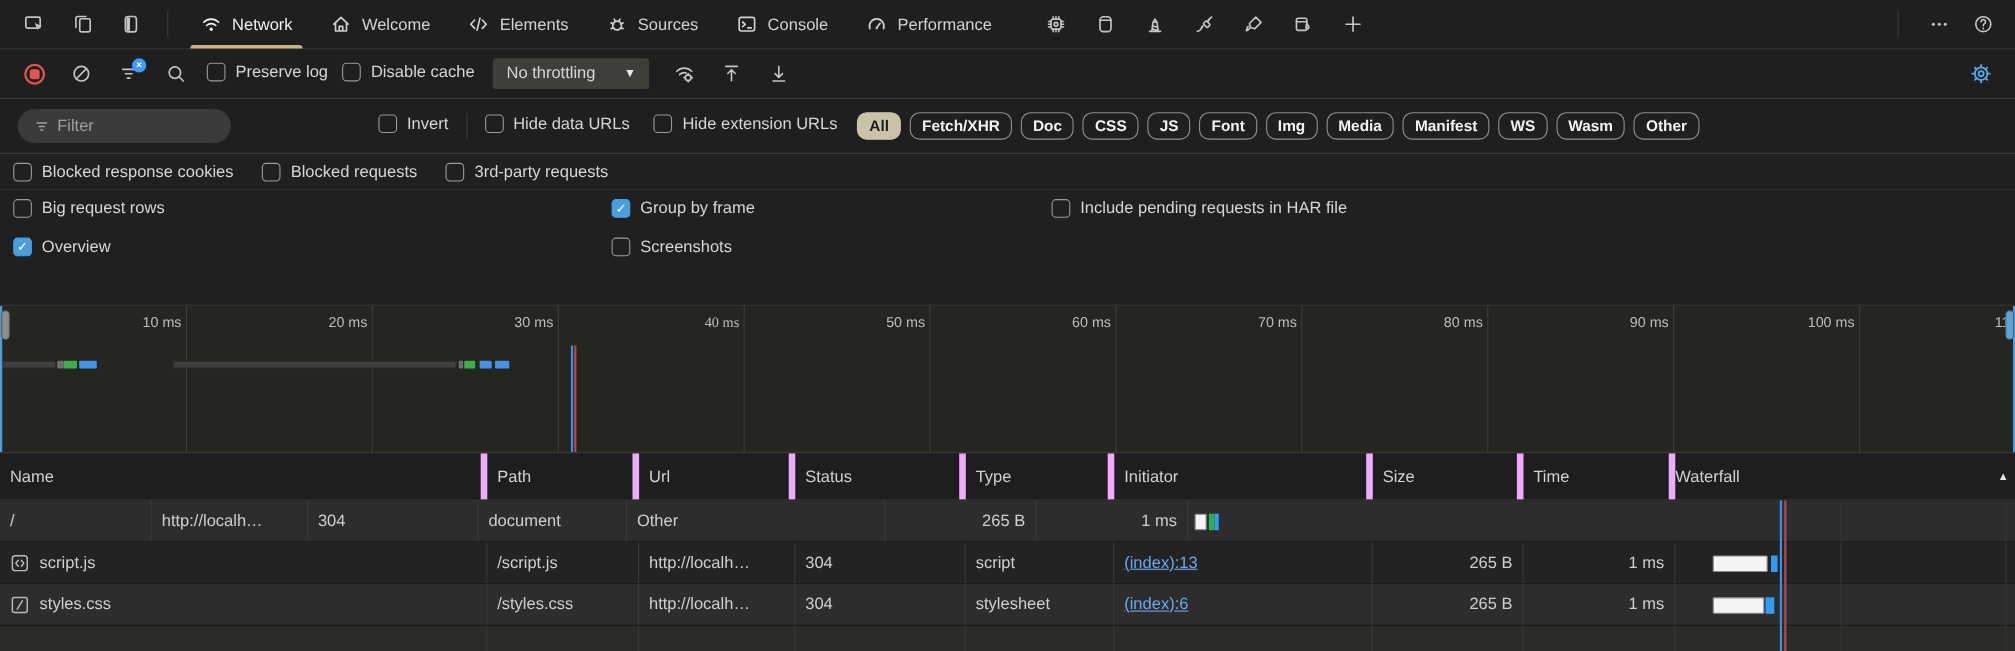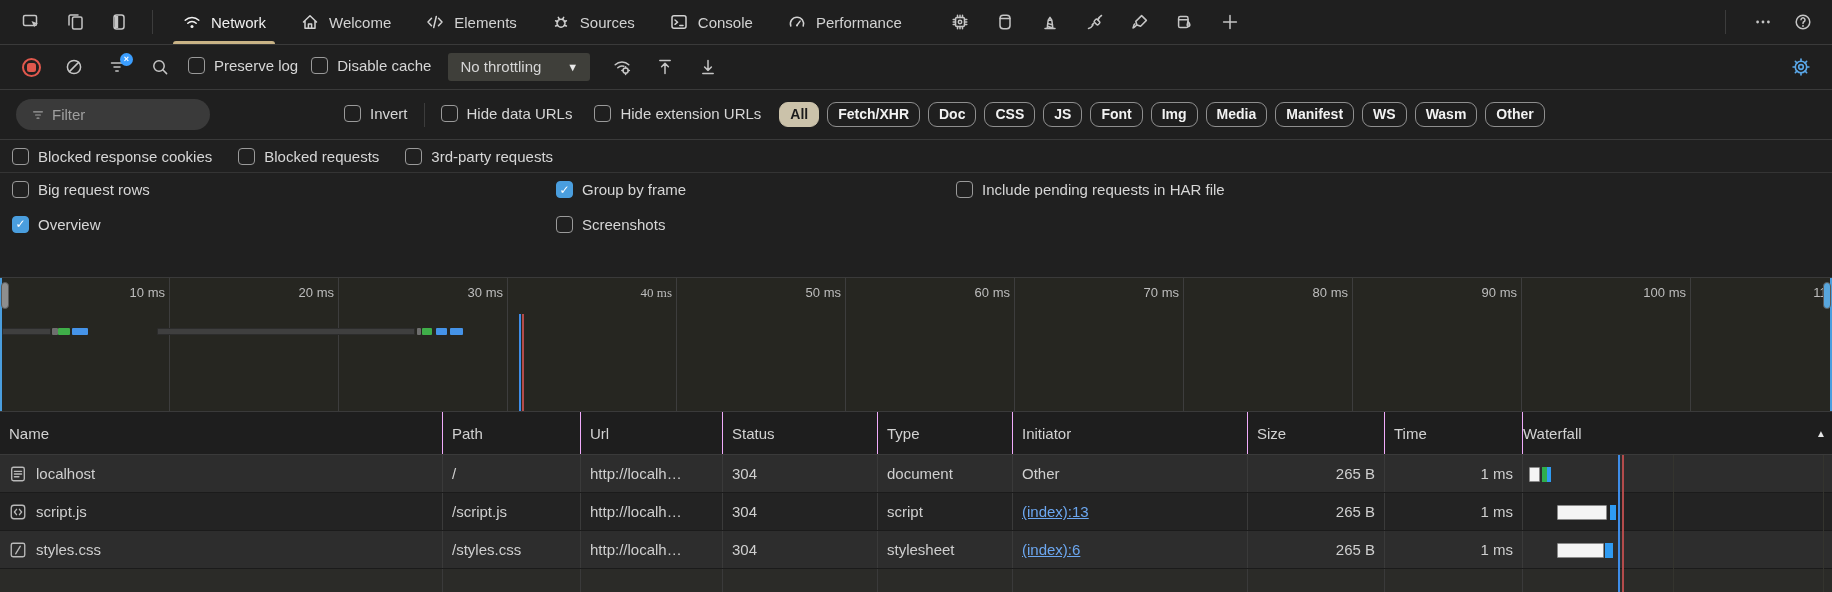--- a/index.html
+++ b/index.html
@@ -81,21 +81,21 @@
   .ov-seg { position:absolute; top:50px; height:7px; border-radius:1px; }
   .ov-ev { position:absolute; top:36px; bottom:0; }
   .ov-edge { position:absolute; top:0; bottom:0; width:2px; background:#4a9ede; }
   .ov-handle { position:absolute; top:4px; width:8px; height:27px; border-radius:4px;
                border:1px solid #5a5a5a; }
 
   
   .grid { height:180px; display:flex; flex-direction:column; background:#232323; }
   .grid-head { display:flex; height:43px; background:#1e1e1e; border-bottom:1px solid #3a3a3a;
                flex:none; }
-  .hcell { display:flex; align-items:center; padding:0 9px; border-right:1px solid #f0abfc;
+  .hcell { display:flex; align-items:center; padding:0 9px; border-right:6px solid #f0abfc;
            color:#d2d2d2; white-space:nowrap; overflow:hidden; }
   .hcell:last-child { border-right:none; }
   .hcell .sort { margin-left:auto; font-size:10px; color:#e6e6e6; padding-right:6px; }
   .grid-body { position:relative; flex:1; display:flex; flex-direction:column; }
   .grow { display:flex; height:38px; flex:none; border-bottom:1px solid #1b1b1b; }
   .grow.odd  { background:#2d2d2d; }
   .grow.even { background:#232323; }
   .grow.filler { flex:1; border-bottom:none; background:#2b2b28; }
   .gcell { display:flex; align-items:center; padding:0 9px; border-right:1px solid #3a3a3a;
            color:#cfcfcf; white-space:nowrap; overflow:hidden; }
@@ -501,27 +501,20 @@
         <div class="hcell c7">
           <span>Time</span>
         </div>
         <div class="hcell c8">
           <span>Waterfall</span>
           <span class="sort">▲</span>
         </div>
       </div>
     <div class="grid-body" id="gridBody">
         <div class="grow odd">
-          <div class="gcell c0">
-            <span class="ficon"><svg width="18" height="18" viewBox="0 0 20 20" fill="none" stroke="currentColor" stroke-width="1.5" stroke-linecap="round" stroke-linejoin="round">
-                <rect x="3" y="2.5" width="14" height="15" rx="2"></rect>
-                <path d="M6 7h8M6 10h8M6 13h5"></path>
-              </svg></span>
-            <span>localhost</span>
-          </div>
           <div class="gcell c1">
             <span>/</span>
           </div>
           <div class="gcell c2">
             <span>http://localh…</span>
           </div>
           <div class="gcell c3">
             <span>304</span>
           </div>
           <div class="gcell c4">

